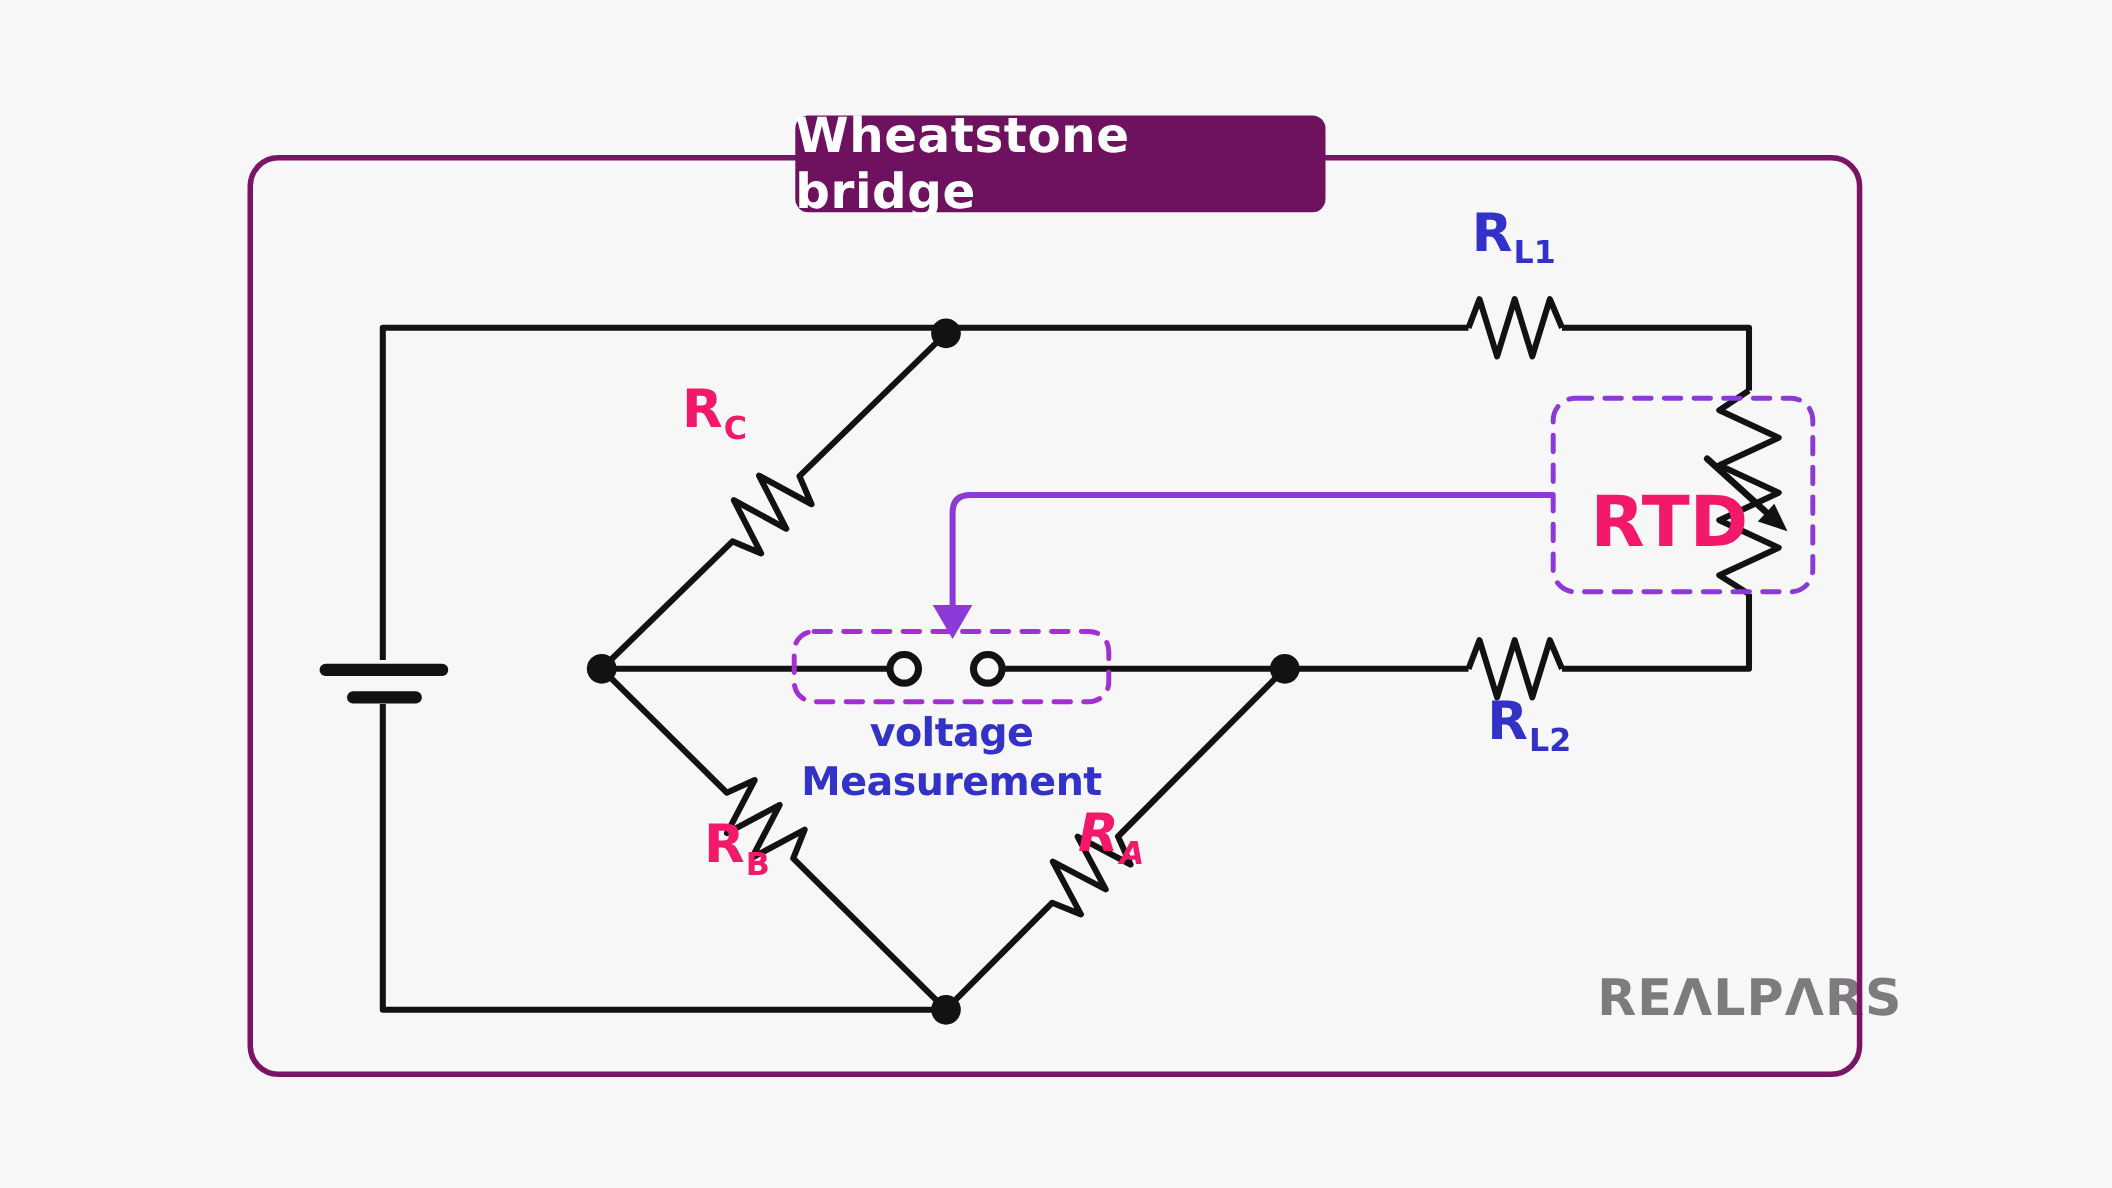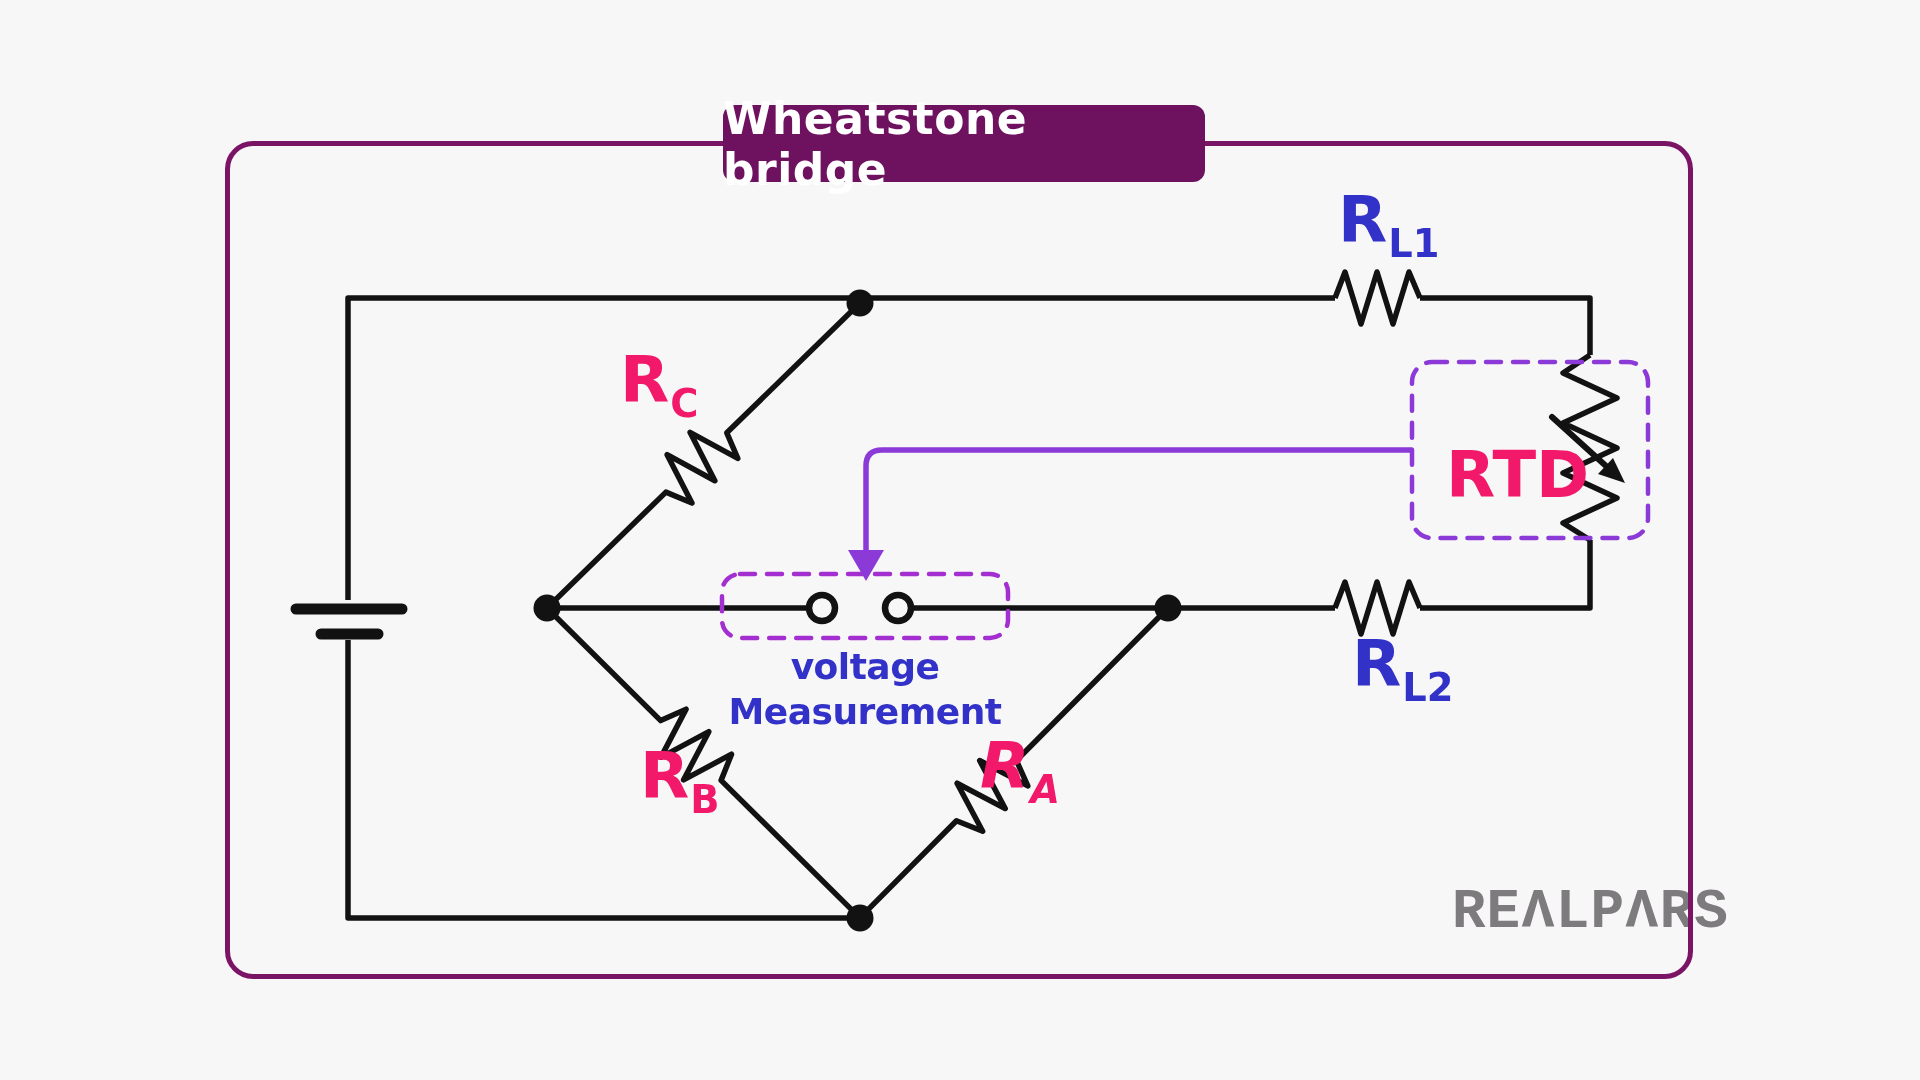--- a/index.html
+++ b/index.html
@@ -20,21 +20,21 @@
     background:var(--background);
     font-family:"DejaVu Sans","Liberation Sans",sans-serif;
   }
   .canvas{position:relative;width:1920px;height:1080px;}
   .frame{
     position:absolute;left:225px;top:141px;width:1468px;height:838px;
     box-sizing:border-box;border:5px solid var(--frame);border-radius:28px;
     z-index:5;pointer-events:none;
   }
   .banner{
-    position:absolute;left:723px;top:105px;width:482px;height:77px;
+    position:absolute;left:723px;top:105px;width:482px;height:88px;
     background:var(--banner_bg);border-radius:12px;
     display:flex;align-items:center;justify-content:center;
     z-index:6;
   }
   .banner span{
     color:var(--banner_text);font-size:44px;font-weight:bold;letter-spacing:0.5px;
   }
   svg.circuit{position:absolute;left:0;top:0;z-index:2;}
   .wire{fill:none;stroke:var(--wire);stroke-width:5.5;stroke-linejoin:round;}
   .plate{stroke:var(--wire);stroke-width:11;stroke-linecap:round;}
@@ -47,35 +47,35 @@
   .rtd-arrow{stroke:var(--wire);stroke-width:6;stroke-linecap:round;}
   .rtd-arrow-head{fill:var(--wire);}
   .rlabel{
     position:absolute;font-weight:bold;line-height:1;z-index:4;
     letter-spacing:-1px;white-space:nowrap;
   }
   .rlabel sub{font-size:0.6em;vertical-align:-0.38em;margin-left:2px;letter-spacing:0;}
   .pink{color:var(--pink);margin-left:12px;}
   .blue{color:var(--blue);}
   .violet-text{color:var(--violet);}
-  .res-label{font-size:64px;}
+  .res-label{font-size:48px;}
   .equation{left:345px;top:206px;font-size:58px;}
   .label-rc{left:608px;top:348px;}
   .label-rb{left:628px;top:744px;}
   .label-ra{left:968px;top:734px;font-style:italic;}
   .label-rl1{left:1338px;top:188px;}
   .label-rl2{left:1340px;top:632px;margin-left:12px;}
   .label-rtd{left:1434px;top:443px;font-size:64px;letter-spacing:0;}
   .measure-label{
     position:absolute;left:698px;top:644px;width:334px;text-align:center;
     font-size:36px;font-weight:bold;line-height:45px;z-index:4;letter-spacing:-0.5px;
   }
   .logo{
     position:absolute;left:1452px;top:880px;z-index:3;
-    font-size:56px;font-weight:bold;color:var(--gray_logo);letter-spacing:1px;font-family:Liberation Mono, monospace;
+    font-size:46px;font-weight:bold;color:var(--gray_logo);letter-spacing:1px;
   }
 </style>
 </head>
 <body>
 
 <div class="canvas">
 
   <svg class="circuit" width="1920" height="1080" viewBox="0 0 1920 1080">
 
     <path class="wire" d="M348,600 L348,298 L1335,298"></path>

